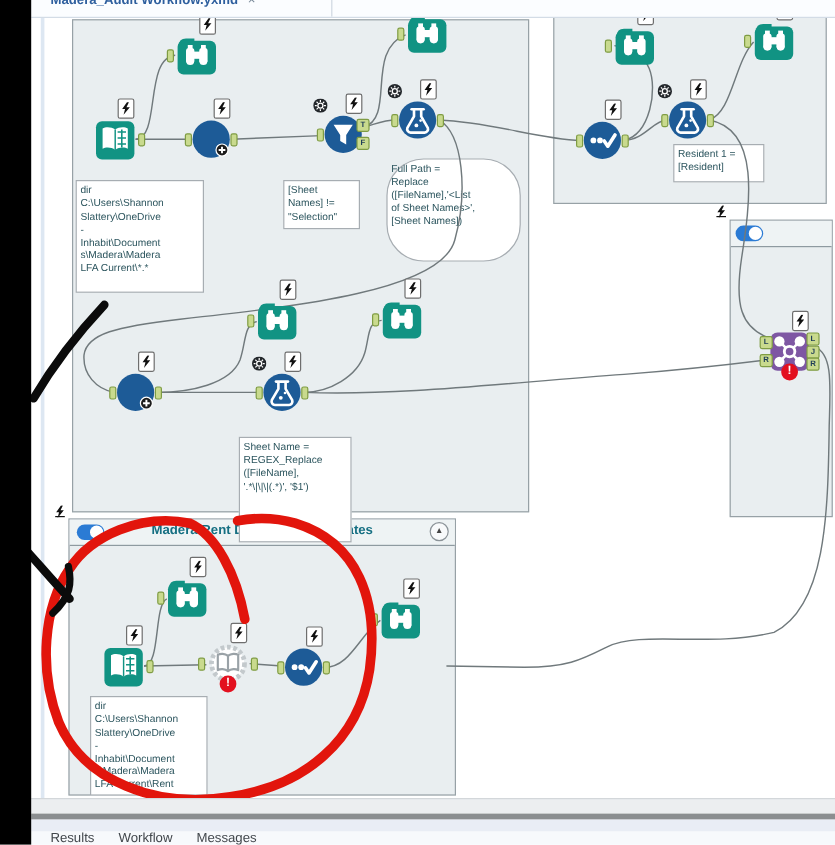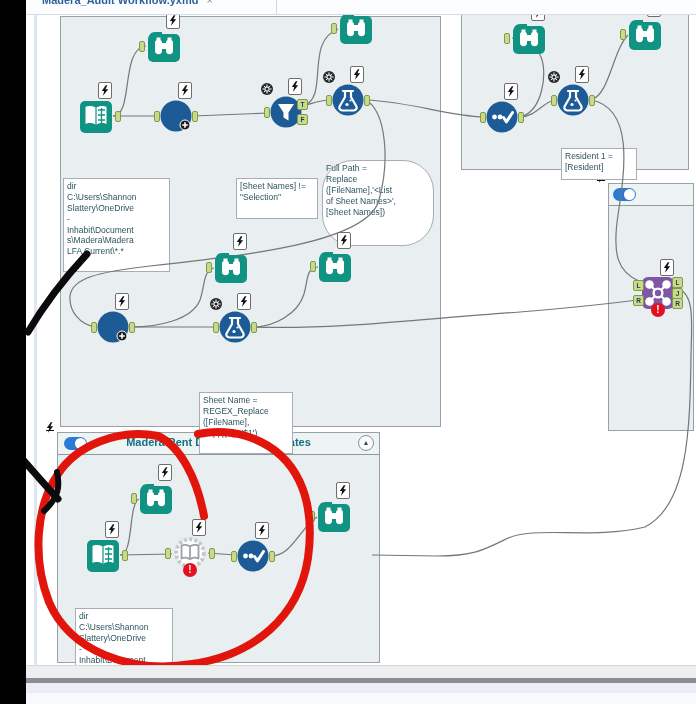--- a/index.html
+++ b/index.html
@@ -28,21 +28,21 @@
   .container-header{position:relative;height:21px;border-bottom:1px solid #8e9aa0;background:#eef3f4;}
   .container-title{position:absolute;left:0;right:0;top:3px;text-align:center;
                    font-size:11px;font-weight:bold;color:#156f82;}
   .toggle{position:absolute;width:23px;height:13px;border-radius:7px;background:#2b7bd4;z-index:2;}
   .toggle .knob{position:absolute;right:1px;top:1px;width:11px;height:11px;border-radius:50%;background:#fff;}
   .collapse-btn{position:absolute;width:16px;height:16px;border-radius:50%;background:#f8fafb;
                 border:1px solid #8b9398;box-sizing:border-box;text-align:center;z-index:2;}
   .collapse-btn span{display:block;font-size:7px;line-height:14px;color:#444;}
   .corner-bolt{position:absolute;z-index:2;border-bottom:1.5px solid #111;padding-bottom:0px;height:11px;}
   .ann{position:absolute;background:#fff;border:1px solid #a7adb2;color:#2c555e;
-       font-size:8.5px;line-height:1.28;padding:2px 3px;white-space:pre-line;z-index:2;box-sizing:border-box;margin-top:28px;}
+       font-size:8.5px;line-height:1.28;padding:2px 3px;white-space:pre-line;z-index:2;box-sizing:border-box;}
   svg.layer{position:absolute;left:0;top:0;z-index:3;pointer-events:none;}
   svg.ink{z-index:6;}
   .tool{position:absolute;width:36px;height:36px;z-index:4;}
   .tool svg.glyph{position:absolute;left:0;top:0;}
   .bolt-badge{position:absolute;left:20px;top:-16px;width:12px;height:15px;background:#fff;
               border:1px solid #6e6e6e;border-radius:2px;display:flex;align-items:center;justify-content:center;}
   .gear-badge{position:absolute;left:-7px;top:-13px;width:12px;height:12px;}
   .err-badge{position:absolute;left:11px;top:28px;width:14px;height:14px;border-radius:50%;
              background:#e3101f;color:#fff;font-size:10px;font-weight:bold;text-align:center;
              line-height:14px;z-index:5;}
@@ -94,20 +94,25 @@
     <path d="M87,254 C72,270 48,298 28,332" fill="none" stroke="#0b0b0b" stroke-width="7" stroke-linecap="round"></path>
     <path d="M14,450 C28,465 42,482 58,499" fill="none" stroke="#0b0b0b" stroke-width="7" stroke-linecap="round"></path>
     <path d="M57,472 C60,486 59,497 44,511" fill="none" stroke="#0b0b0b" stroke-width="6" stroke-linecap="round"></path>
   </svg>
 
 <div id="results">
   <div class="band1"></div>
   <div class="band2"></div>
   <div class="band3"></div>
   <div class="band4"></div>
+  <div class="tabs" id="results-tabs">
+      <span>Results</span>
+      <span>Workflow</span>
+      <span>Messages</span>
+    </div>
 </div>
 
 <div class="container-box" style="left: 60px; top: 16px; width: 381px; height: 411px;"></div>
 <div class="container-box" style="left: 461px; top: 8px; width: 228px; height: 162px;"></div>
 <div class="container-box" style="left: 608px; top: 183px; width: 86px; height: 248px;">
     <div class="container-header"></div>
     <div class="toggle" style="left: 4px; top: 4px;">
       <div class="knob"></div>
     </div>
   </div>
@@ -128,28 +133,28 @@
 <div class="corner-bolt" style="left: 597px; top: 169px;"><svg width="8" height="11" viewBox="0 0 10 13">
       <polygon points="6,0 1,7 4,7 2.5,13 9,5 5.5,5 8,0" fill="#111"></polygon>
     </svg></div>
 <div class="ann" style="left: 63px; top: 150px; width: 107px; height: 94px;">dir
 C:\Users\Shannon
 Slattery\OneDrive
 -
 Inhabit\Document
 s\Madera\Madera
 LFA Current\*.*</div>
-<div class="ann" style="left: 236px; top: 150px; width: 82px; height: 41px;">[Sheet Names] !=
+<div class="ann" style="left: 236px; top: 150px; width: 64px; height: 41px;">[Sheet Names] !=
 "Selection"</div>
 <div class="ann" style="left: 322px; top: 132px; width: 112px; height: 86px; border-radius: 31px;">Full Path =
 Replace
 ([FileName],'&lt;List
 of Sheet Names&gt;',
 [Sheet Names])</div>
-<div class="ann" style="left: 199px; top: 364px; width: 94px; height: 62px;">Sheet Name =
+<div class="ann" style="left: 199px; top: 364px; width: 94px; height: 88px;">Sheet Name =
 REGEX_Replace
 ([FileName],
 '.*\|\|\|(.*)', '$1')</div>
 <div class="ann" style="left: 561px; top: 120px; width: 76px; height: 32px;">Resident 1 =
 [Resident]</div>
 <div class="ann" style="left: 75px; top: 580px; width: 98px; height: 83px;">dir
 C:\Users\Shannon
 Slattery\OneDrive
 -
 Inhabit\Document

